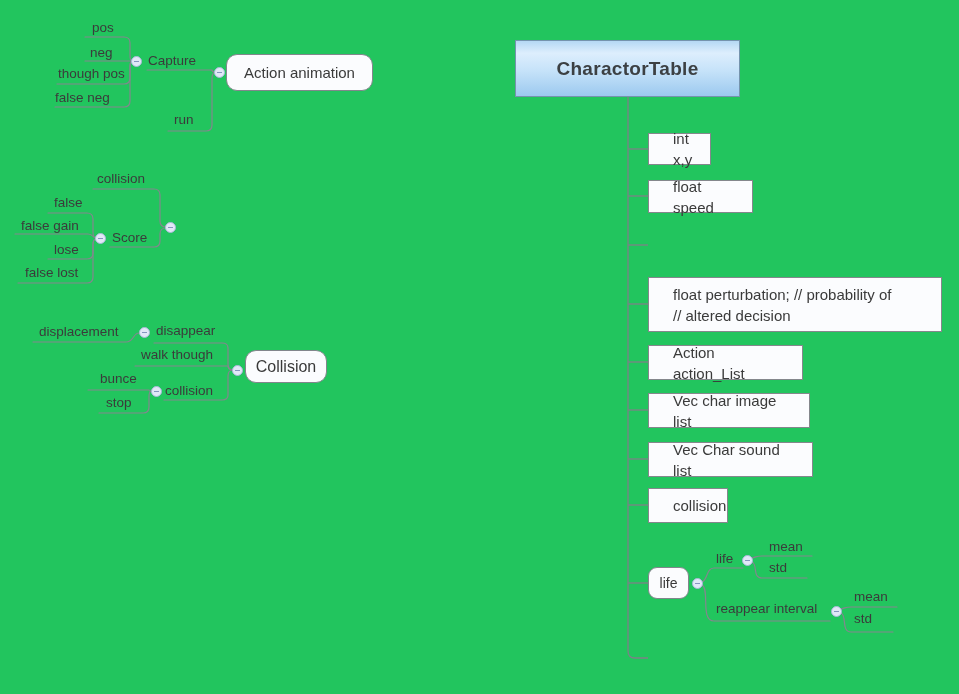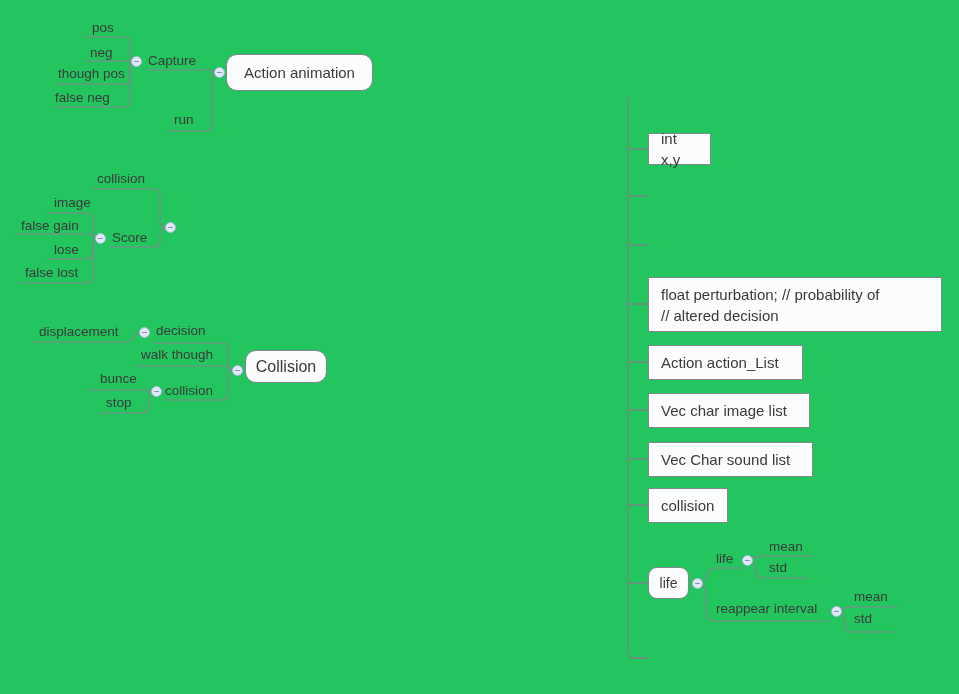--- a/index.html
+++ b/index.html
@@ -12,21 +12,21 @@
     white-space:nowrap;cursor:default;
   }
   .round-node{
     position:absolute;box-sizing:border-box;display:flex;align-items:center;justify-content:center;
     background:#fbfcfe;border:1px solid #82868c;border-radius:11px;
     font-size:15px;color:#3a3a3a;white-space:nowrap;padding:8px 10px;
   }
   .rect-node{
     position:absolute;box-sizing:border-box;display:flex;align-items:center;
     background:#fbfcfe;border:1px solid #84878c;
-    font-size:15px;color:#3a3a3a;padding:0 12px;white-space:pre-line;line-height:21px;
+    font-size:15px;color:#3a3a3a;padding:0 24px;white-space:pre-line;line-height:21px;
   }
   .root-node{
     position:absolute;box-sizing:border-box;display:flex;align-items:center;justify-content:center;
     border:1px solid #7593ad;
     background:linear-gradient(180deg,#b5d8f4 0%,#ddeefd 22%,#c5e2f9 55%,#9cc9ef 100%);
     font-size:19px;font-weight:bold;color:#3c4043;letter-spacing:.3px;
   }
   .toggle{
     position:absolute;width:11px;height:11px;border-radius:50%;
     background:#e1e8f7;border:1px solid #a9b8d9;box-sizing:border-box;
@@ -93,51 +93,53 @@
   <div class="txt-node" style="left:174px;top:112px">run</div>
   <div class="round-node" style="left:226px;top:54px;width:147px;height:37px">Action animation</div>
   <div class="toggle" style="left:130.5px;top:55.5px">
       <span class="minus"></span>
     </div>
   <div class="toggle" style="left:213.5px;top:66.5px">
       <span class="minus"></span>
     </div>
 
   <div class="txt-node" style="left:97px;top:171px">collision</div>
-  <div class="txt-node" style="left:54px;top:195px">image</div>
+  <div class="txt-node" style="left:54px;top:195px">false</div>
   <div class="txt-node" style="left:21px;top:218px">false gain</div>
   <div class="txt-node" style="left:54px;top:242px">lose</div>
   <div class="txt-node" style="left:25px;top:265px">false lost</div>
   <div class="txt-node" style="left:112px;top:230px">Score</div>
   <div class="toggle" style="left:94.5px;top:233px">
       <span class="minus"></span>
     </div>
   <div class="toggle" style="left:164.5px;top:222px">
       <span class="minus"></span>
     </div>
 
   <div class="txt-node" style="left:39px;top:324px">displacement</div>
-  <div class="txt-node" style="left:156px;top:323px">decision</div>
+  <div class="txt-node" style="left:156px;top:323px">disappear</div>
   <div class="txt-node" style="left:141px;top:347px">walk though</div>
   <div class="txt-node" style="left:100px;top:371px">bunce</div>
   <div class="txt-node" style="left:165px;top:383px">collision</div>
   <div class="txt-node" style="left:106px;top:395px">stop</div>
   <div class="round-node" style="left:245px;top:350px;width:82px;height:33px;font-size:16px">Collision</div>
   <div class="toggle" style="left:139px;top:327px">
       <span class="minus"></span>
     </div>
   <div class="toggle" style="left:151px;top:385.5px">
       <span class="minus"></span>
     </div>
   <div class="toggle" style="left:232px;top:364.5px">
       <span class="minus"></span>
     </div>
 
+  <div class="root-node" style="left:515px;top:40px;width:225px;height:57px">CharactorTable</div>
 
   <div class="rect-node" style="left:648px;top:133px;width:63px;height:32px">int x,y</div>
+  <div class="rect-node" style="left:648px;top:180px;width:105px;height:33px">float speed</div>
   <div class="rect-node" style="left:648px;top:277px;width:294px;height:55px">float perturbation; // probability of
 // altered decision</div>
   <div class="rect-node" style="left:648px;top:345px;width:155px;height:35px">Action action_List</div>
   <div class="rect-node" style="left:648px;top:393px;width:162px;height:35px">Vec char image list</div>
   <div class="rect-node" style="left:648px;top:442px;width:165px;height:35px">Vec Char sound list</div>
   <div class="rect-node" style="left:648px;top:488px;width:80px;height:35px">collision</div>
   <div class="round-node" style="left:648px;top:567px;width:41px;height:32px;border-radius:9px;font-size:14px">life</div>
 
   <div class="txt-node" style="left:716px;top:551px">life</div>
   <div class="txt-node" style="left:769px;top:539px">mean</div>

